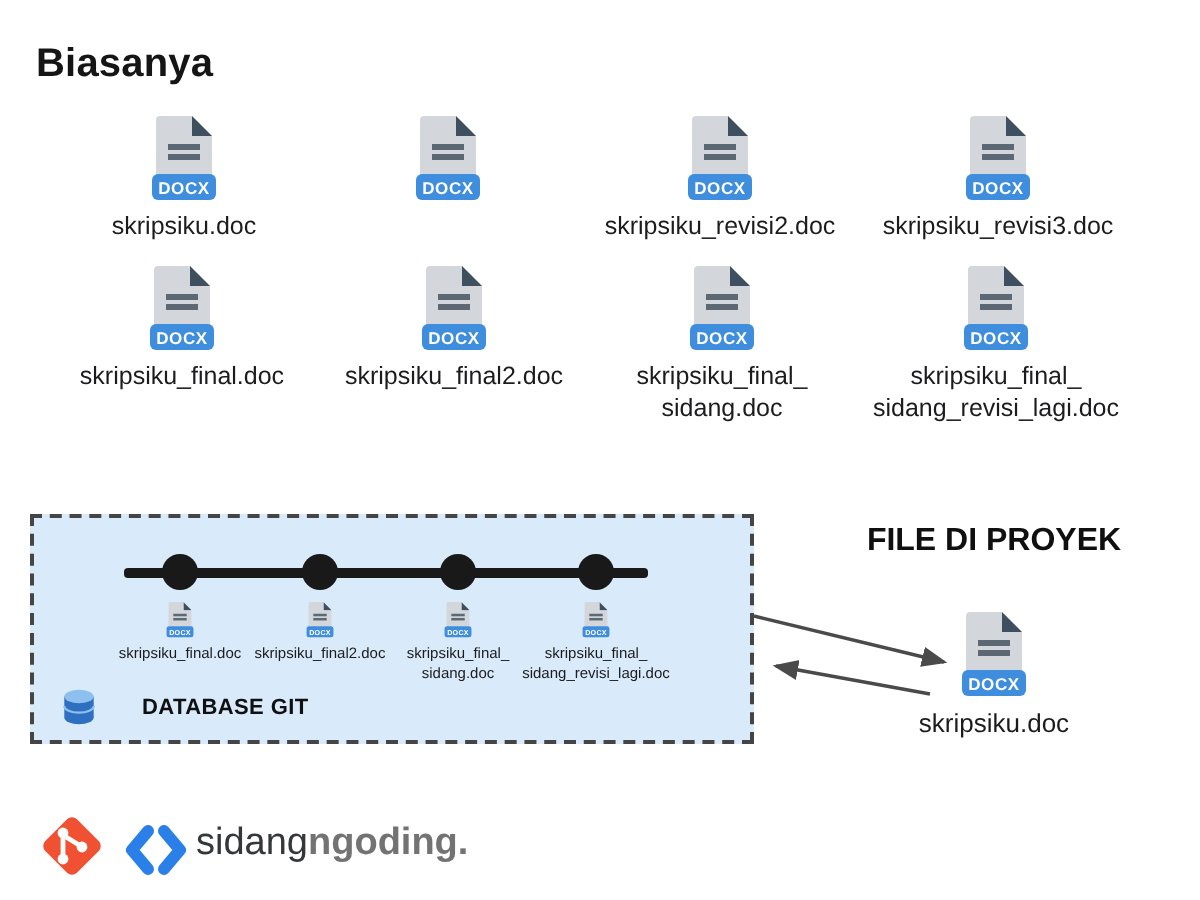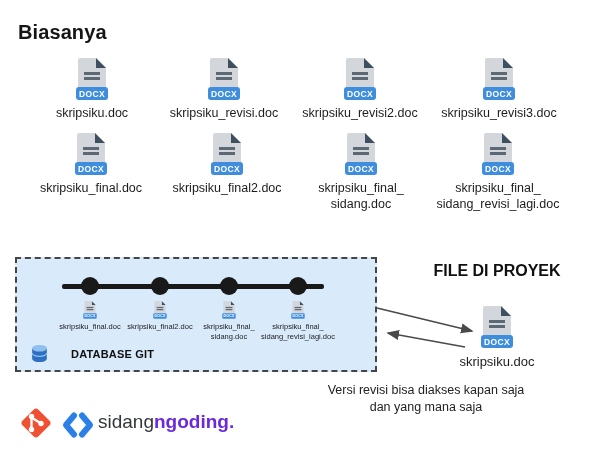--- a/index.html
+++ b/index.html
@@ -65,21 +65,21 @@
   .proyek-label { margin-top:4px; font-size:13px; color:#1c1c1e; }
   .arrows { position:absolute; left:372px; top:300px; }
   .caption { position:absolute; left:310px; top:382px; width:232px; text-align:center;
              font-size:12.5px; line-height:17px; color:#222; }
   .caption span { display:block; }
 
   
   .logo-git  { position:absolute; left:18px; top:405px; }
   .logo-code { position:absolute; left:61px; top:409px; }
   .brand { position:absolute; left:98px; top:411px; font-size:19px; color:#34383b; }
-  .brand b { font-weight:700; color:#6d28d9; }
+  .brand b { font-weight:700; color:#737373; }
 </style>
 </head>
 <body>
 
 <div class="canvas">
 
   <div class="heading h-usual">Biasanya</div>
 
   <div class="file-cell" style="left:17px;top:58px">
     <div class="docx-icon">
@@ -94,24 +94,20 @@
         <span></span>
     </div>
   </div>
   <div class="file-cell" style="left:149px;top:58px">
     <div class="docx-icon">
       <div class="page"></div>
         <div class="fold"></div>
         <div class="ln ln1"></div>
         <div class="ln ln2"></div>
       <div class="badge">DOCX</div>
-    </div>
-    <div class="file-label">
-      <span>skripsiku_revisi.doc</span>
-        <span></span>
     </div>
   </div>
   <div class="file-cell" style="left:285px;top:58px">
     <div class="docx-icon">
       <div class="page"></div>
         <div class="fold"></div>
         <div class="ln ln1"></div>
         <div class="ln ln2"></div>
       <div class="badge">DOCX</div>
     </div>
@@ -274,24 +270,20 @@
     <div class="docx-icon">
       <div class="page"></div>
         <div class="fold"></div>
         <div class="ln ln1"></div>
         <div class="ln ln2"></div>
       <div class="badge">DOCX</div>
     </div>
     <div class="proyek-label">skripsiku.doc</div>
   </div>
 
-  <div class="caption">
-    <span>Versi revisi bisa diakses kapan saja</span>
-    <span>dan yang mana saja</span>
-  </div>
 
   <svg class="logo-git" width="36" height="36" viewBox="0 0 36 36">
     <rect x="6.8" y="6.8" width="22.4" height="22.4" rx="3.5" transform="rotate(45 18 18)" fill="#f05133"></rect>
     <line x1="13.5" y1="13" x2="13.5" y2="23.5" stroke="#fff" stroke-width="2.4"></line>
     <line x1="15" y1="13.5" x2="21.5" y2="17.5" stroke="#fff" stroke-width="2.4"></line>
     <circle cx="13.5" cy="11.5" r="2.7" fill="#fff"></circle>
     <circle cx="13.5" cy="24.5" r="2.7" fill="#fff"></circle>
     <circle cx="23" cy="18.5" r="2.7" fill="#fff"></circle>
   </svg>
   <svg class="logo-code" width="34" height="32" viewBox="0 0 34 32">

